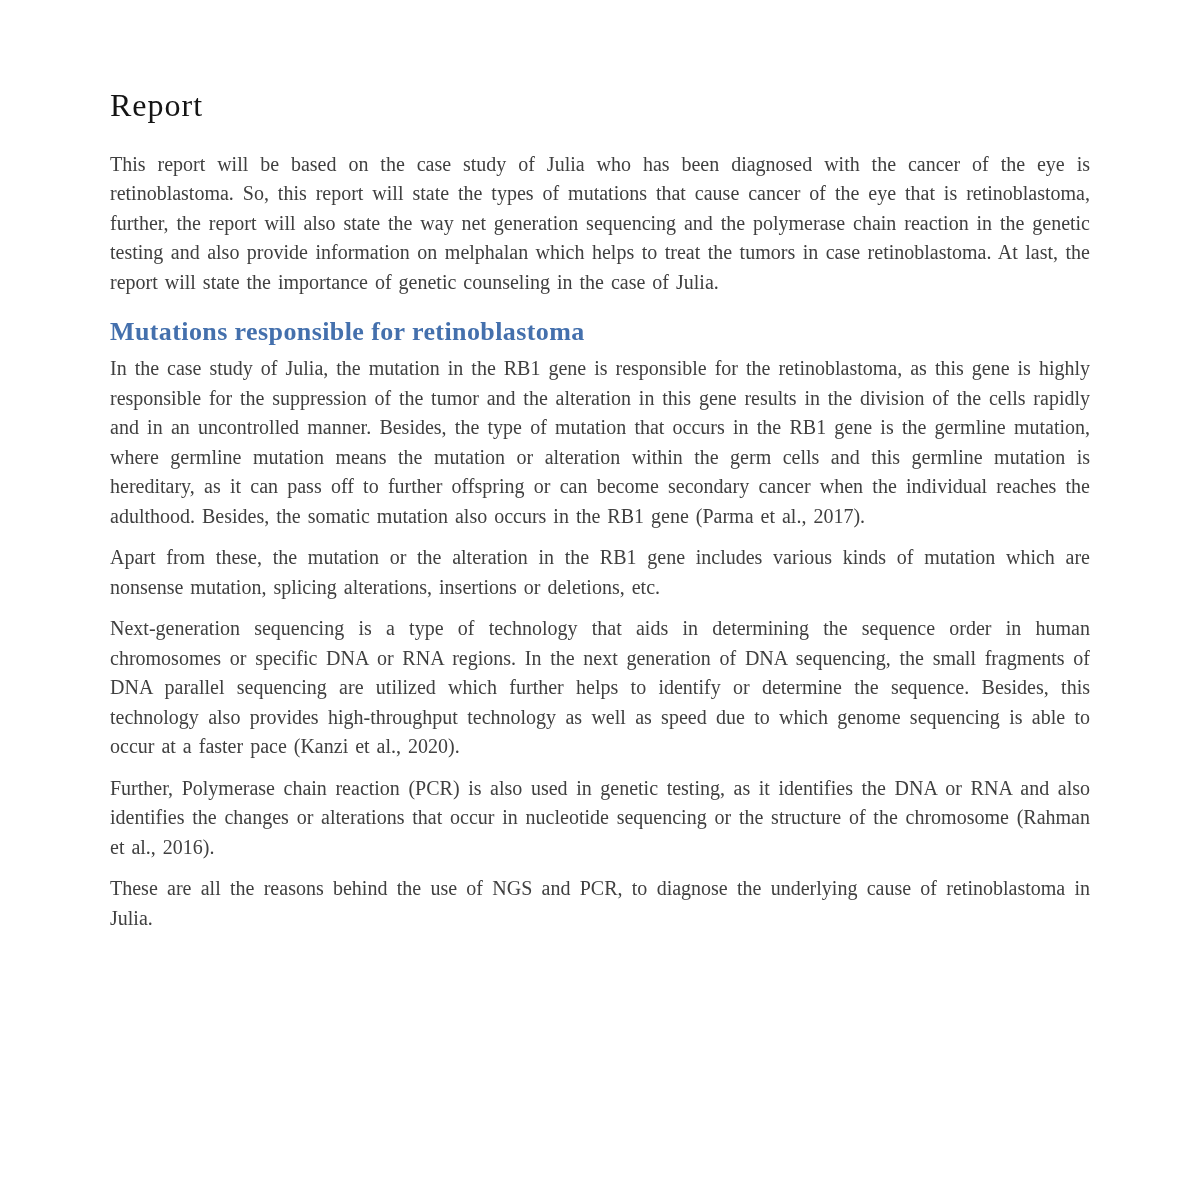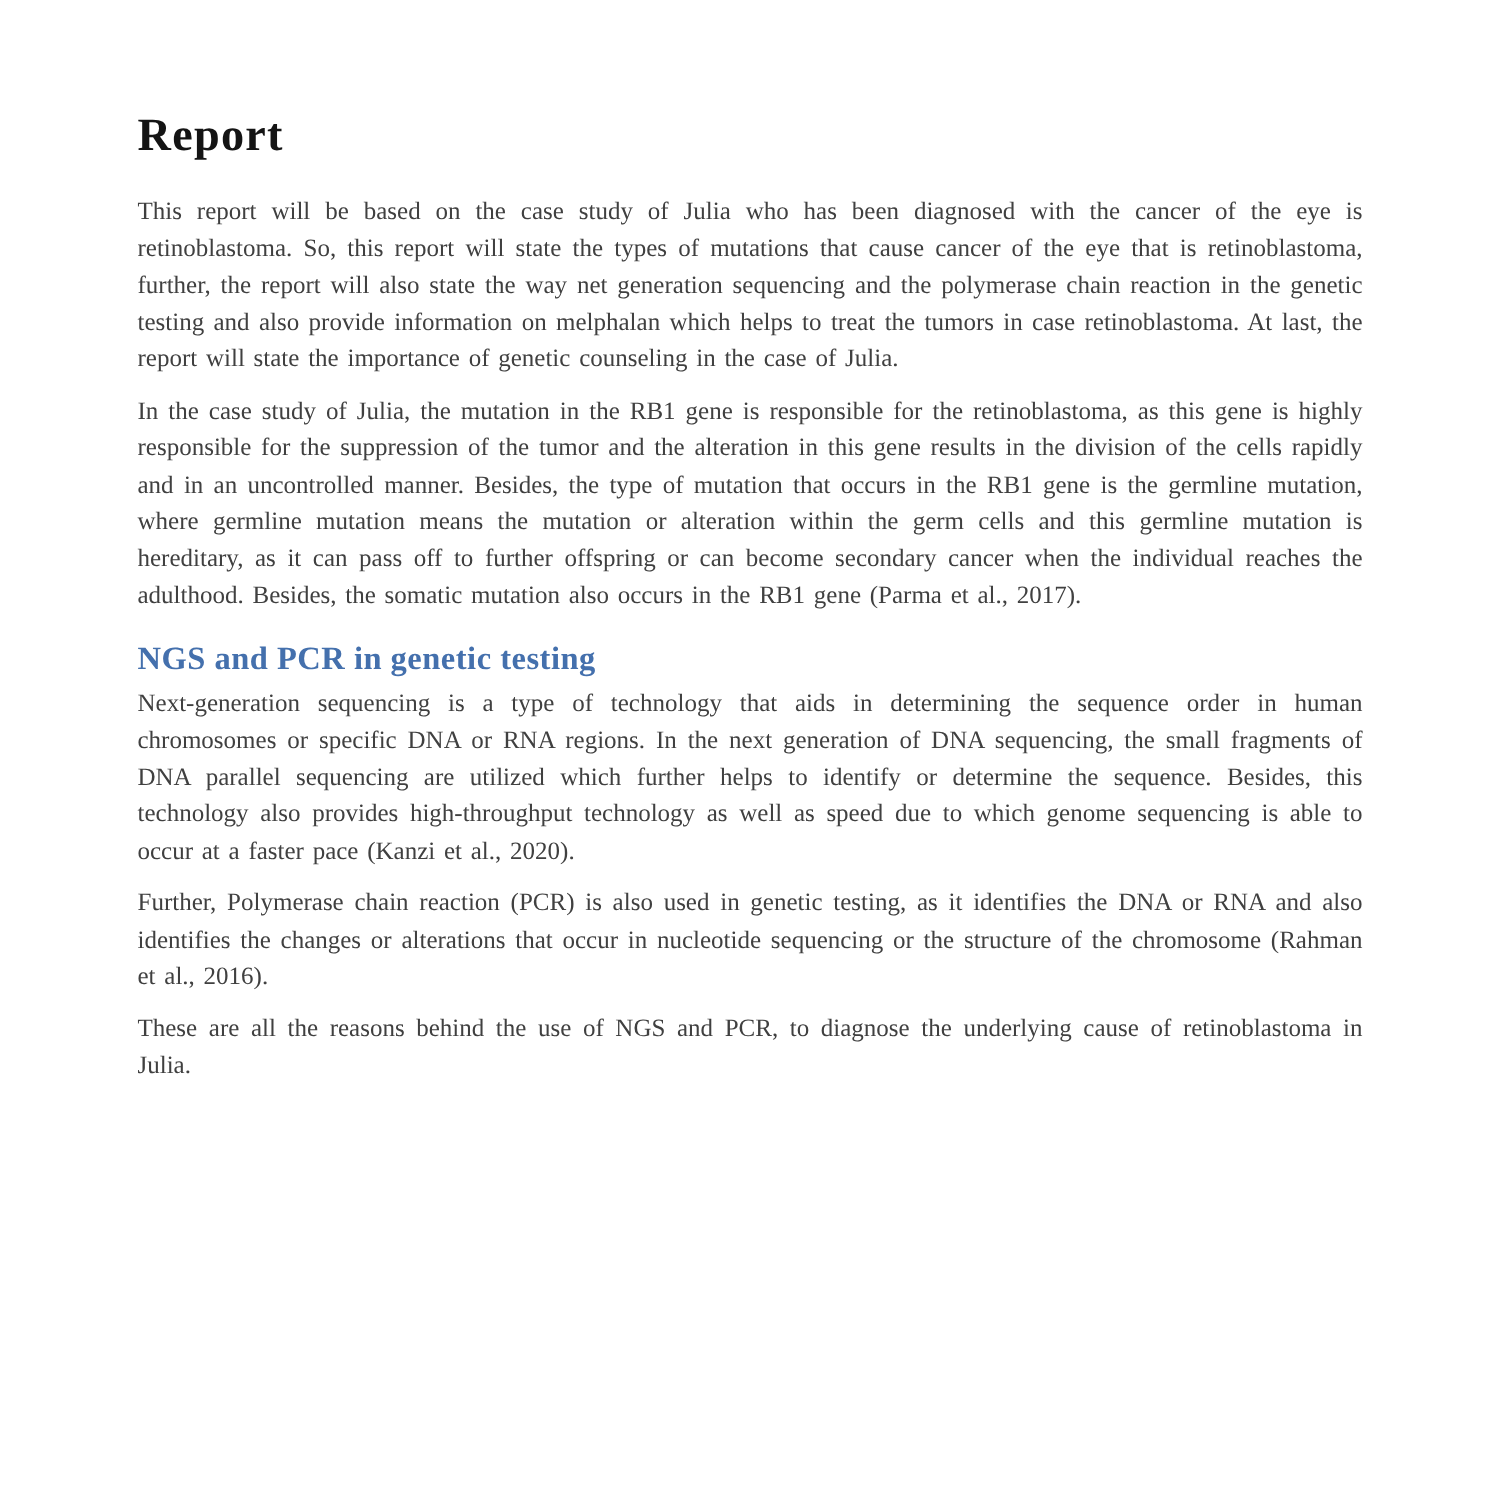--- a/index.html
+++ b/index.html
@@ -16,22 +16,22 @@
   }
   .page {
     box-sizing: border-box;
     width: 1200px;
     height: 1200px;
     padding: 88px 110px 0 110px;
     background: #ffffff;
   }
   h1.doc-title {
     font-family: "Liberation Serif", "DejaVu Serif", serif;
-    font-weight: bold;
-    font-size: 37px;
+    font-weight: normal;
+    font-size: 32px;
     line-height: 1.12;
     letter-spacing: 1px;
     color: #141414;
     margin: 0 0 26px 0;
   }
   h2.section-heading {
     font-family: "Liberation Serif", "DejaVu Serif", serif;
     font-weight: 600;
     font-size: 26px;
     line-height: 1.3;
@@ -50,25 +50,26 @@
 </style>
 </head>
 <body>
 
 <div class="page">
 
   <h1 class="doc-title">Report</h1>
 
   <p class="body-para">This report will be based on the case study of Julia who has been diagnosed with the cancer of the eye is retinoblastoma. So, this report will state the types of mutations that cause cancer of the eye that is retinoblastoma, further, the report will also state the way net generation sequencing and the polymerase chain reaction in the genetic testing and also provide information on melphalan which helps to treat the tumors in case retinoblastoma. At last, the report will state the importance of genetic counseling in the case of Julia.</p>
 
+  <h2 class="section-heading">Mutations responsible for retinoblastoma</h2>
 
   <p class="body-para">In the case study of Julia, the mutation in the RB1 gene is responsible for the retinoblastoma, as this gene is highly responsible for the suppression of the tumor and the alteration in this gene results in the division of the cells rapidly and in an uncontrolled manner. Besides, the type of mutation that occurs in the RB1 gene is the germline mutation, where germline mutation means the mutation or alteration within the germ cells and this germline mutation is hereditary, as it can pass off to further offspring or can become secondary cancer when the individual reaches the adulthood. Besides, the somatic mutation also occurs in the RB1 gene (Parma et al., 2017).</p>
 
+  <p class="body-para">Apart from these, the mutation or the alteration in the RB1 gene includes various kinds of mutation which are nonsense mutation, splicing alterations, insertions or deletions, etc.</p>
 
-  <h2 class="section-heading">NGS and PCR in genetic testing</h2>
 
   <p class="body-para">Next-generation sequencing is a type of technology that aids in determining the sequence order in human chromosomes or specific DNA or RNA regions. In the next generation of DNA sequencing, the small fragments of DNA parallel sequencing are utilized which further helps to identify or determine the sequence. Besides, this technology also provides high-throughput technology as well as speed due to which genome sequencing is able to occur at a faster pace (Kanzi et al., 2020).</p>
 
   <p class="body-para">Further, Polymerase chain reaction (PCR) is also used in genetic testing, as it identifies the DNA or RNA and also identifies the changes or alterations that occur in nucleotide sequencing or the structure of the chromosome (Rahman et al., 2016).</p>
 
   <p class="body-para">These are all the reasons behind the use of NGS and PCR, to diagnose the underlying cause of retinoblastoma in Julia.</p>
 
 </div>
 
 </body></html>

